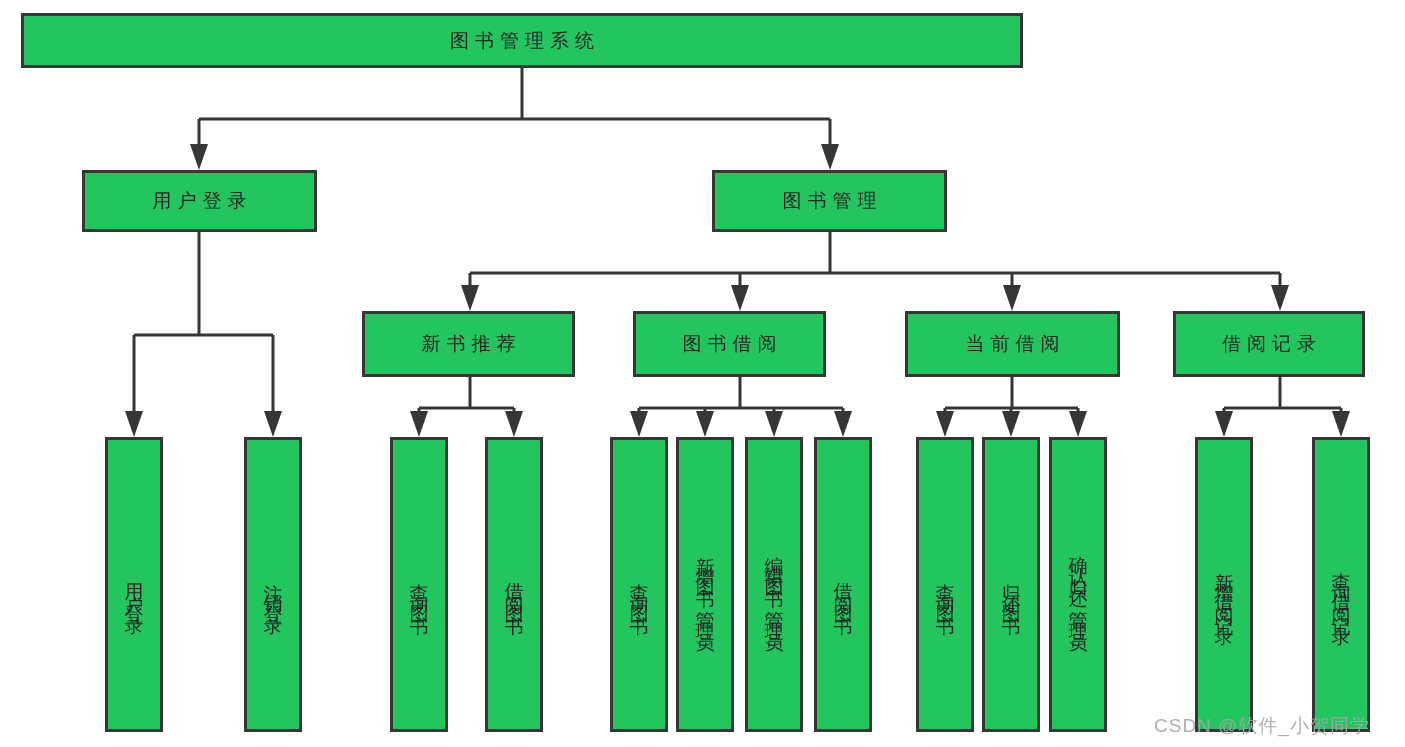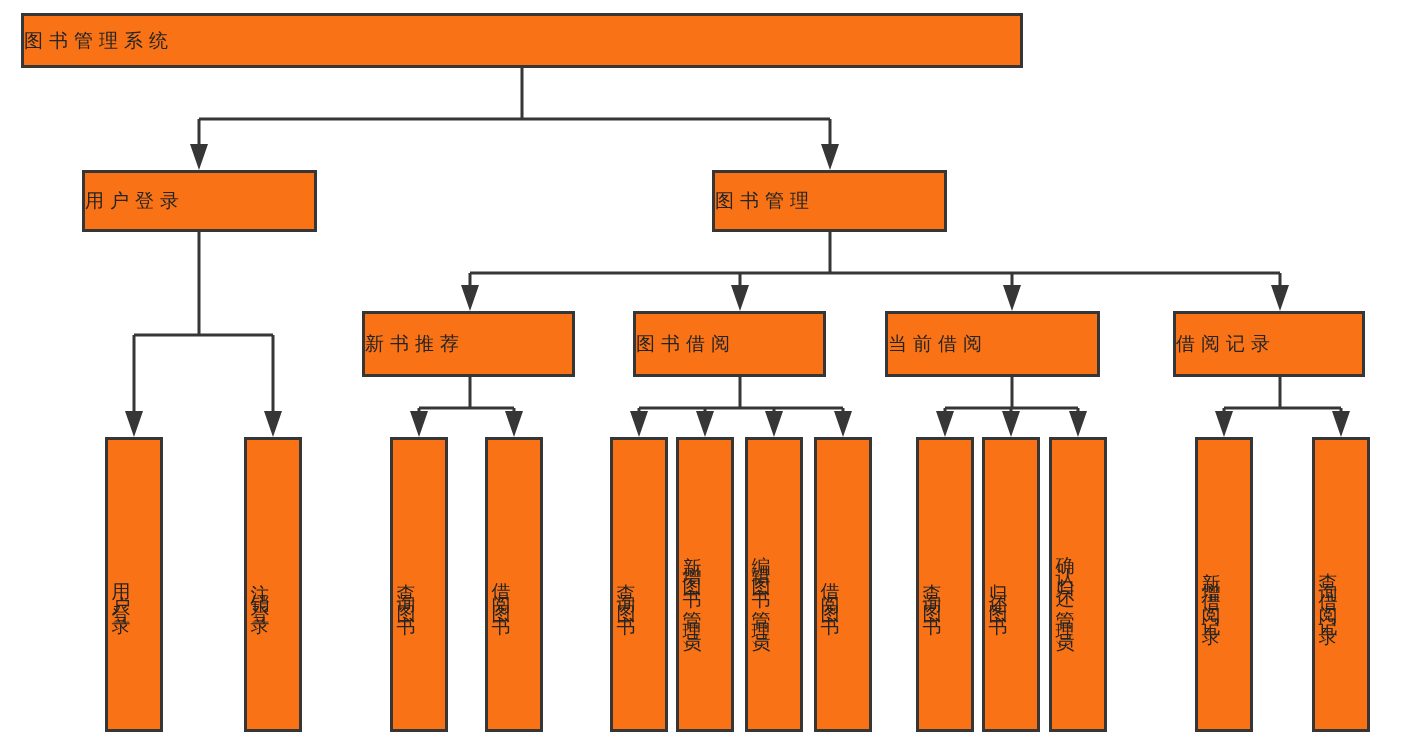--- a/index.html
+++ b/index.html
@@ -2,22 +2,22 @@
 <html><head>
 <meta charset="utf-8">
 <style>
   html,body{margin:0;padding:0;background:#ffffff;}
   .canvas{
     position:relative;width:1405px;height:747px;background:#ffffff;overflow:hidden;
     font-family:"Liberation Sans","DejaVu Sans",sans-serif;color:#222222;
   }
   .wires{position:absolute;left:0;top:0;z-index:1;}
   .node{
-    position:absolute;z-index:2;background:#f97316;border:3px solid #363636;
-    box-sizing:border-box;display:flex;align-items:center;justify-content:flex-start;
+    position:absolute;z-index:2;background:#22c55e;border:3px solid #363636;
+    box-sizing:border-box;display:flex;align-items:center;justify-content:center;
   }
   .node.h span{
     font-size:19px;font-weight:500;letter-spacing:6px;margin-right:-6px;
     white-space:nowrap;color:#242424;
   }
   .node.v span{
     font-size:19px;font-weight:500;color:#242424;white-space:nowrap;
     writing-mode:vertical-rl;text-orientation:mixed;
     letter-spacing:11px;margin-bottom:-11px;
   }
@@ -63,21 +63,21 @@
   <div class="node h" style="left:712px;top:170px;width:235px;height:62px">
     <span>图书管理</span>
   </div>
 
   <div class="node h" style="left:362px;top:311px;width:213px;height:66px">
     <span>新书推荐</span>
   </div>
   <div class="node h" style="left:633px;top:311px;width:193px;height:66px">
     <span>图书借阅</span>
   </div>
-  <div class="node h" style="left:885px;top:311px;width:215px;height:66px">
+  <div class="node h" style="left:905px;top:311px;width:215px;height:66px">
     <span>当前借阅</span>
   </div>
   <div class="node h" style="left:1173px;top:311px;width:192px;height:66px">
     <span>借阅记录</span>
   </div>
 
   <div class="node v" style="left:105px;top:437px;width:58px;height:295px">
     <span>用户登录</span>
   </div>
   <div class="node v" style="left:244px;top:437px;width:58px;height:295px">
@@ -114,14 +114,15 @@
     <span>确认归还（管理员）</span>
   </div>
 
   <div class="node v" style="left:1195px;top:437px;width:58px;height:295px">
     <span>新增借阅记录</span>
   </div>
   <div class="node v" style="left:1312px;top:437px;width:58px;height:295px">
     <span>查询借阅记录</span>
   </div>
 
+  <div class="watermark">CSDN @软件_小贺同学</div>
 
 </div>
 
 </body></html>

